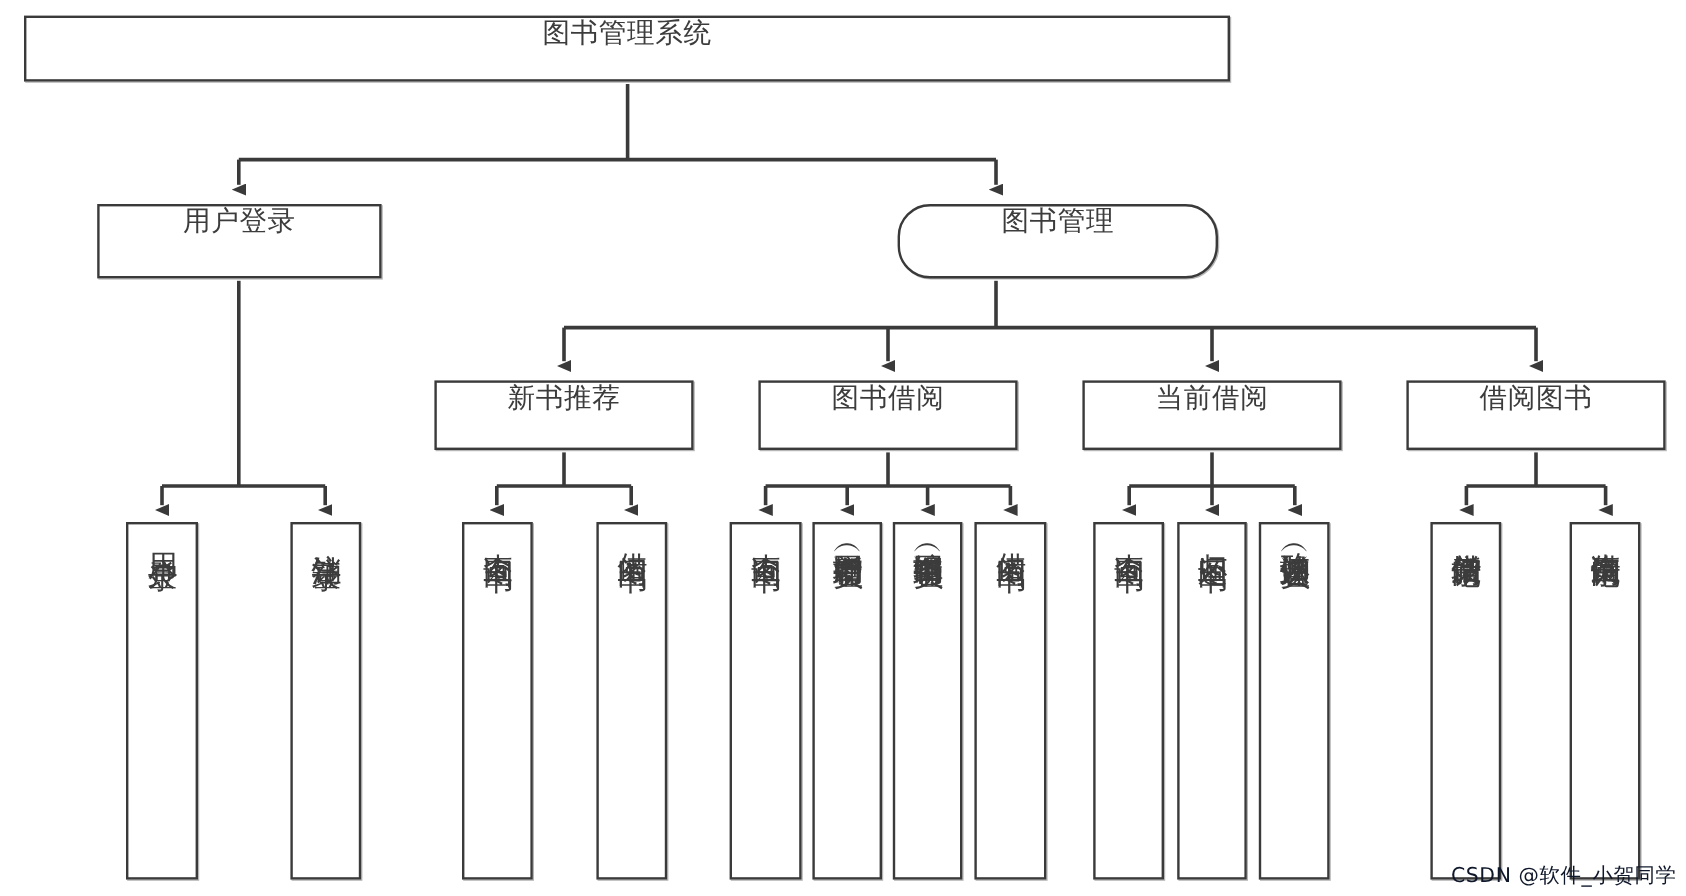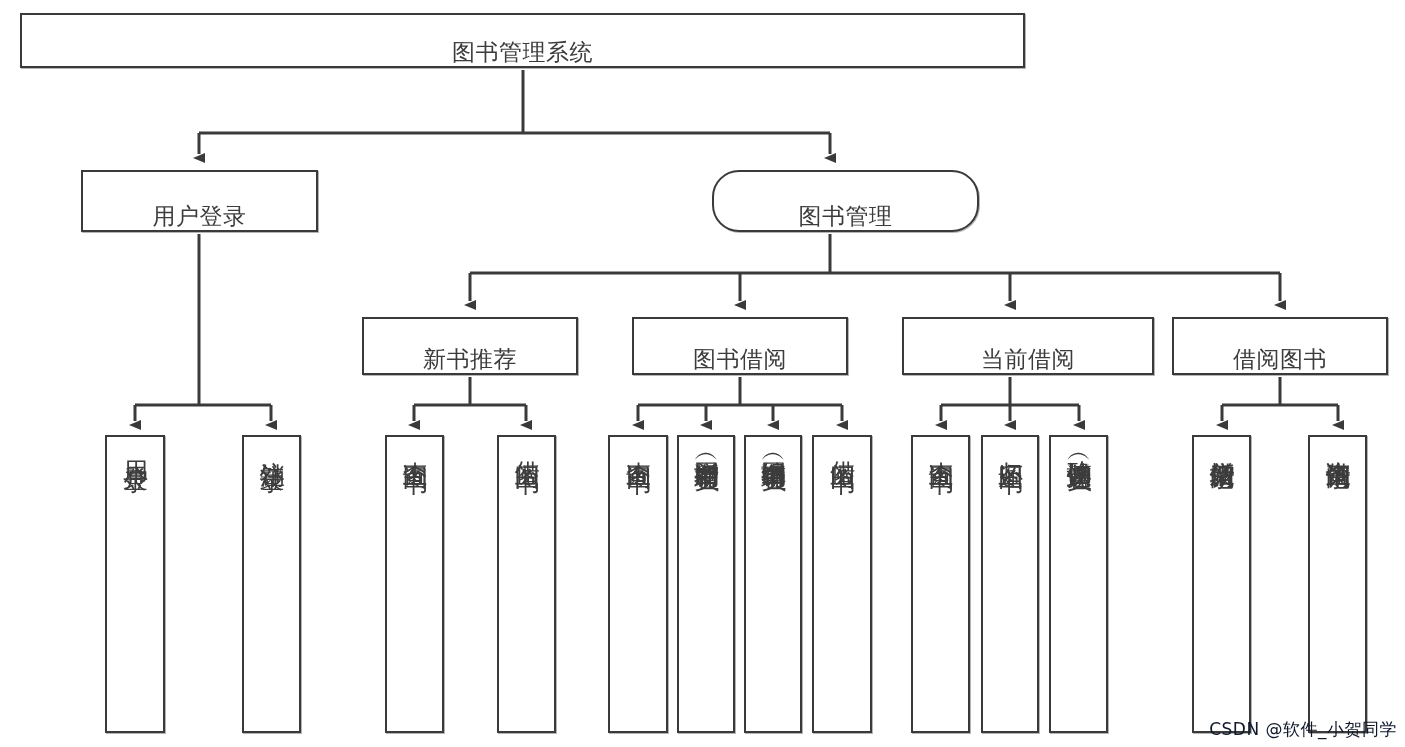--- a/index.html
+++ b/index.html
@@ -26,21 +26,21 @@
     height: 747px;
     pointer-events: none;
   }
   .node {
     position: absolute;
     box-sizing: border-box;
     background: #ffffff;
     border: 2px solid #3a3a3a;
     box-shadow: 1px 1px 0 0 rgba(120,120,120,0.55);
     display: flex;
-    align-items: flex-end;
+    align-items: flex-start;
     justify-content: center;
     color: #3c3c3c;
     z-index: 2;
   }
   .node .lbl {
     display: block;
     text-align: center;
     line-height: 1.18;
     letter-spacing: 0.5px;
   }
@@ -132,31 +132,31 @@
     </g>
   </svg>
 
   <div class="node root h" style="left:20px; top:13px; width:1005px; height:55px;">
     <span class="lbl">图书管理系统</span>
   </div>
 
   <div class="node h" style="left:81px; top:170px; width:237px; height:62px;">
     <span class="lbl">用户登录</span>
   </div>
-  <div class="node h" style="left:712px; top:170px; width:267px; height:62px;border-radius:27px;">
+  <div class="node h" style="left:748px; top:170px; width:267px; height:62px;border-radius:27px;">
     <span class="lbl">图书管理</span>
   </div>
 
   <div class="node h" style="left:632px; top:317px; width:216px; height:58px;">
     <span class="lbl">图书借阅</span>
   </div>
   <div class="node h" style="left:362px; top:317px; width:216px; height:58px;">
     <span class="lbl">新书推荐</span>
   </div>
-  <div class="node h" style="left:902px; top:317px; width:252px; height:58px;">
+  <div class="node h" style="left:902px; top:317px; width:216px; height:58px;">
     <span class="lbl">当前借阅</span>
   </div>
   <div class="node h" style="left:1172px; top:317px; width:216px; height:58px;">
     <span class="lbl">借阅图书</span>
   </div>
 
   <div class="node v" style="left:105px; top:435px; width:60px; height:298px;">
     <span class="lbl">用户登录</span>
   </div>
   <div class="node v" style="left:242px; top:435px; width:59px; height:298px;">

